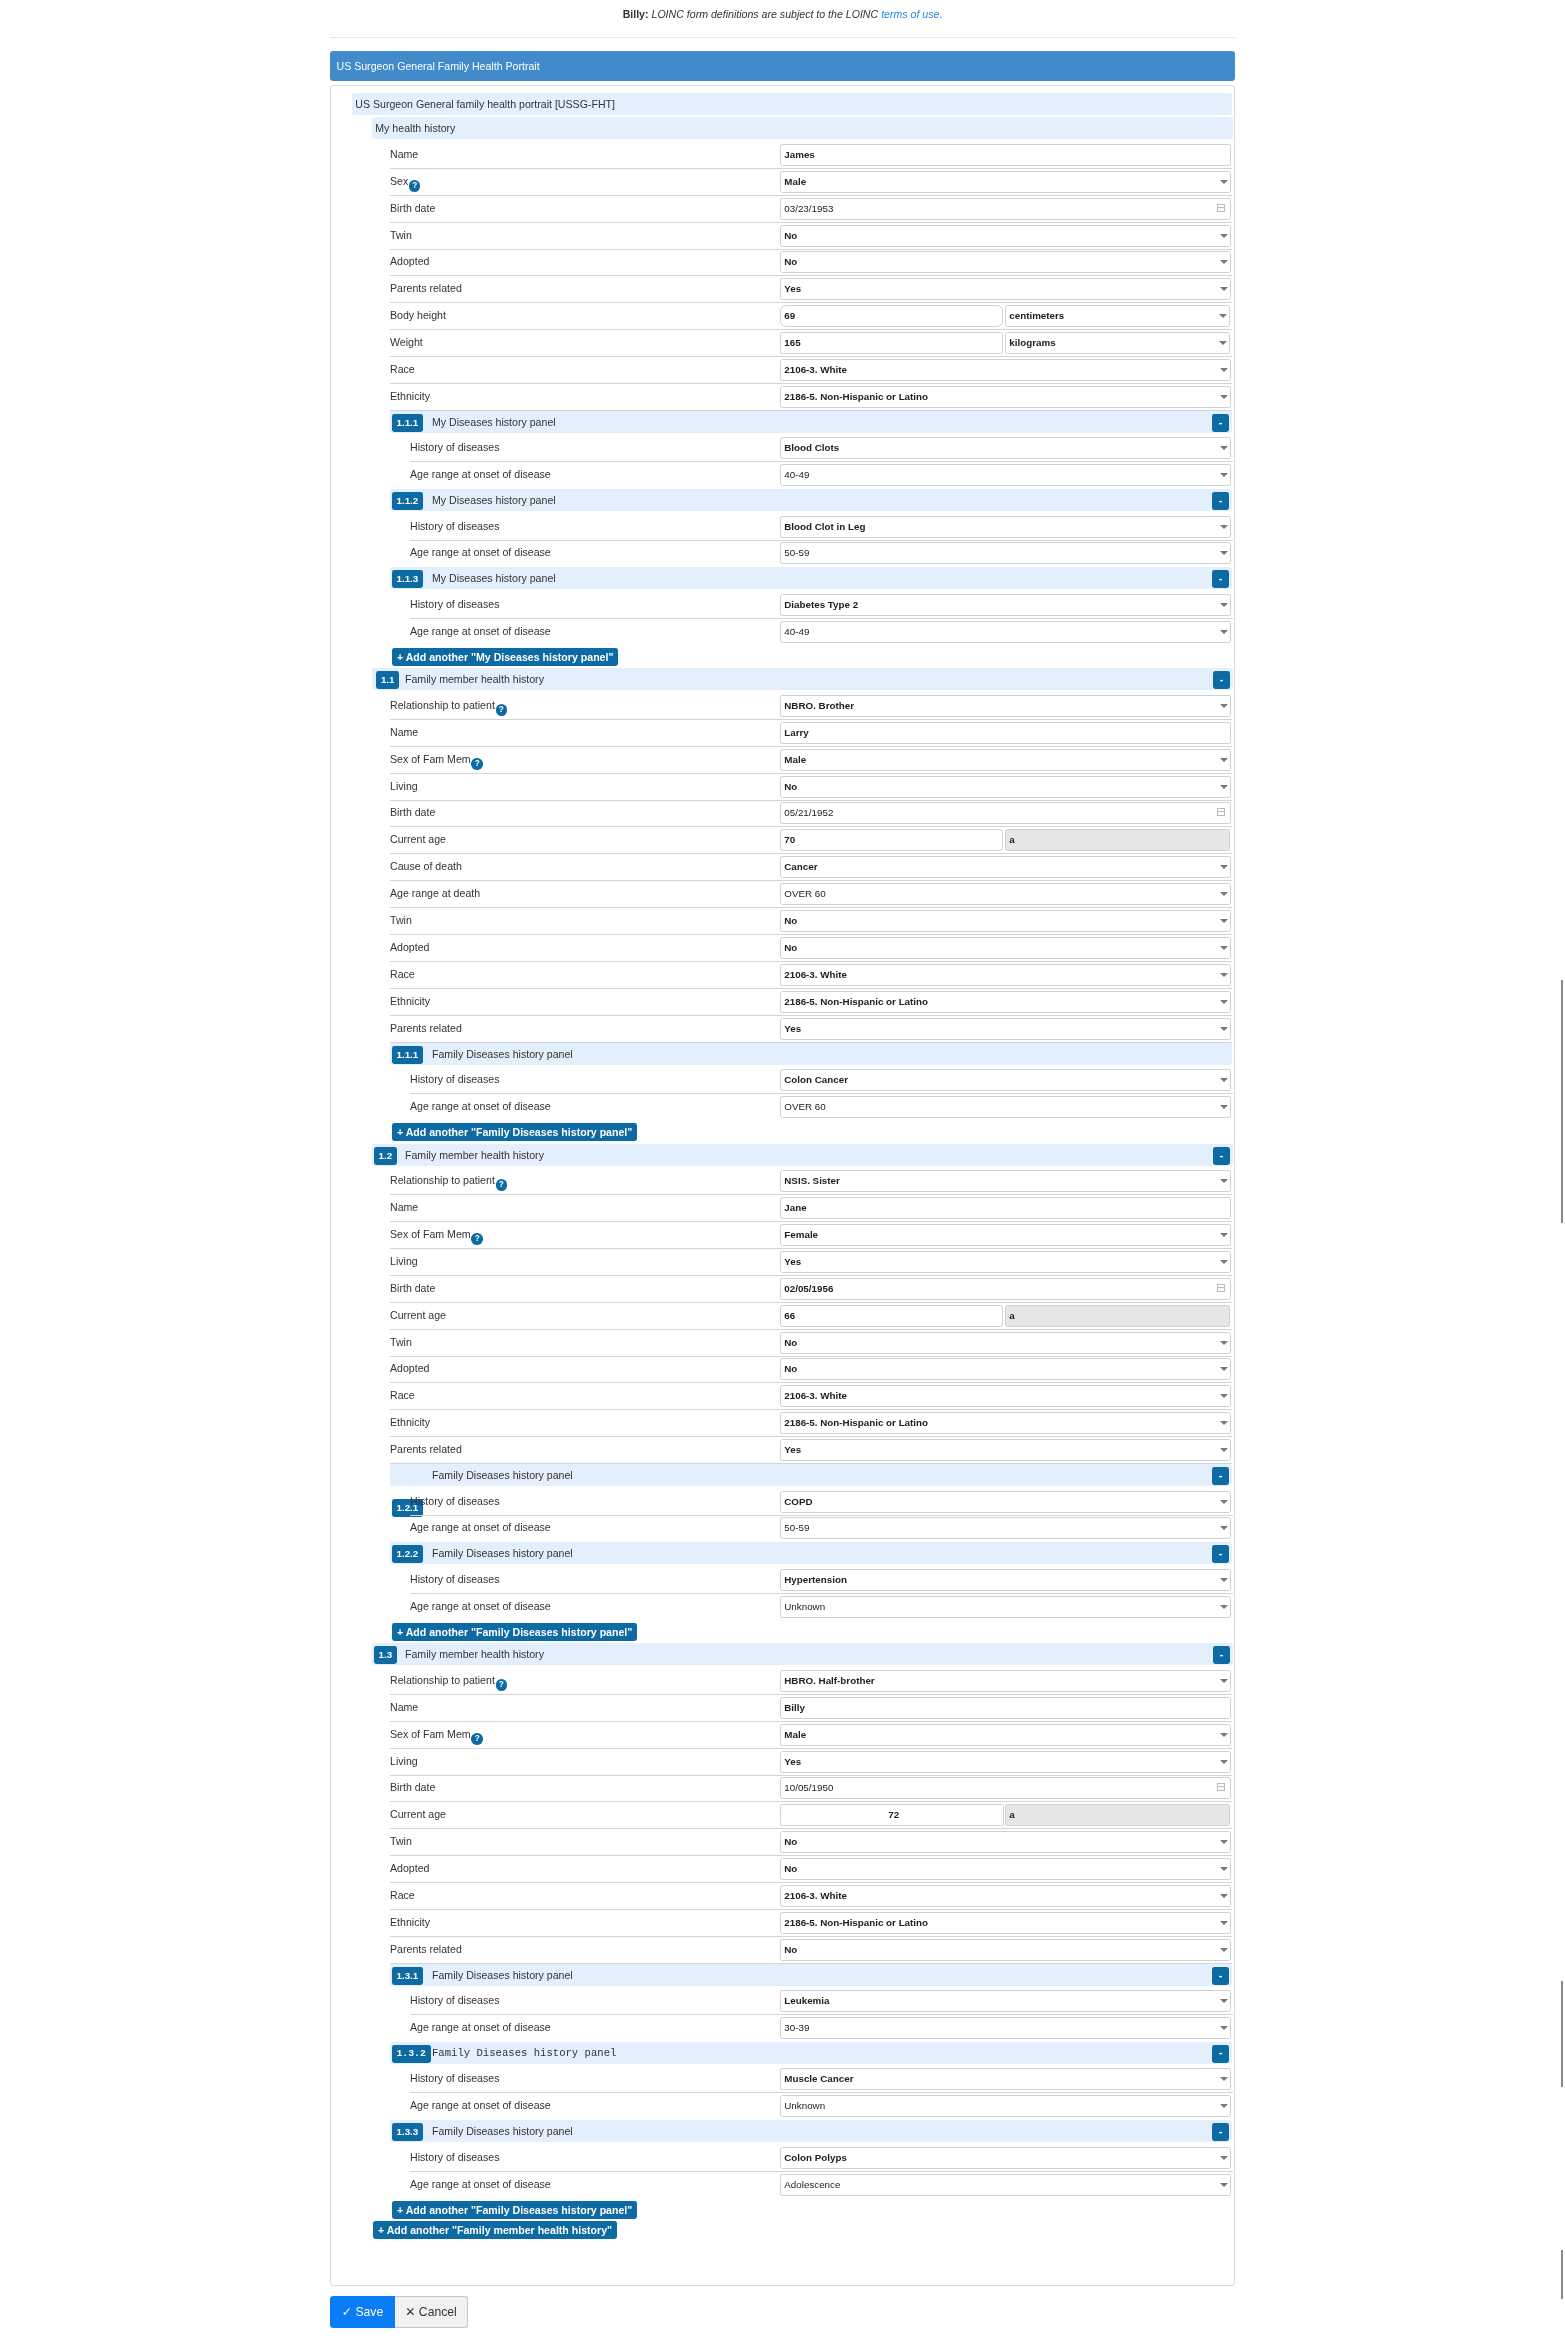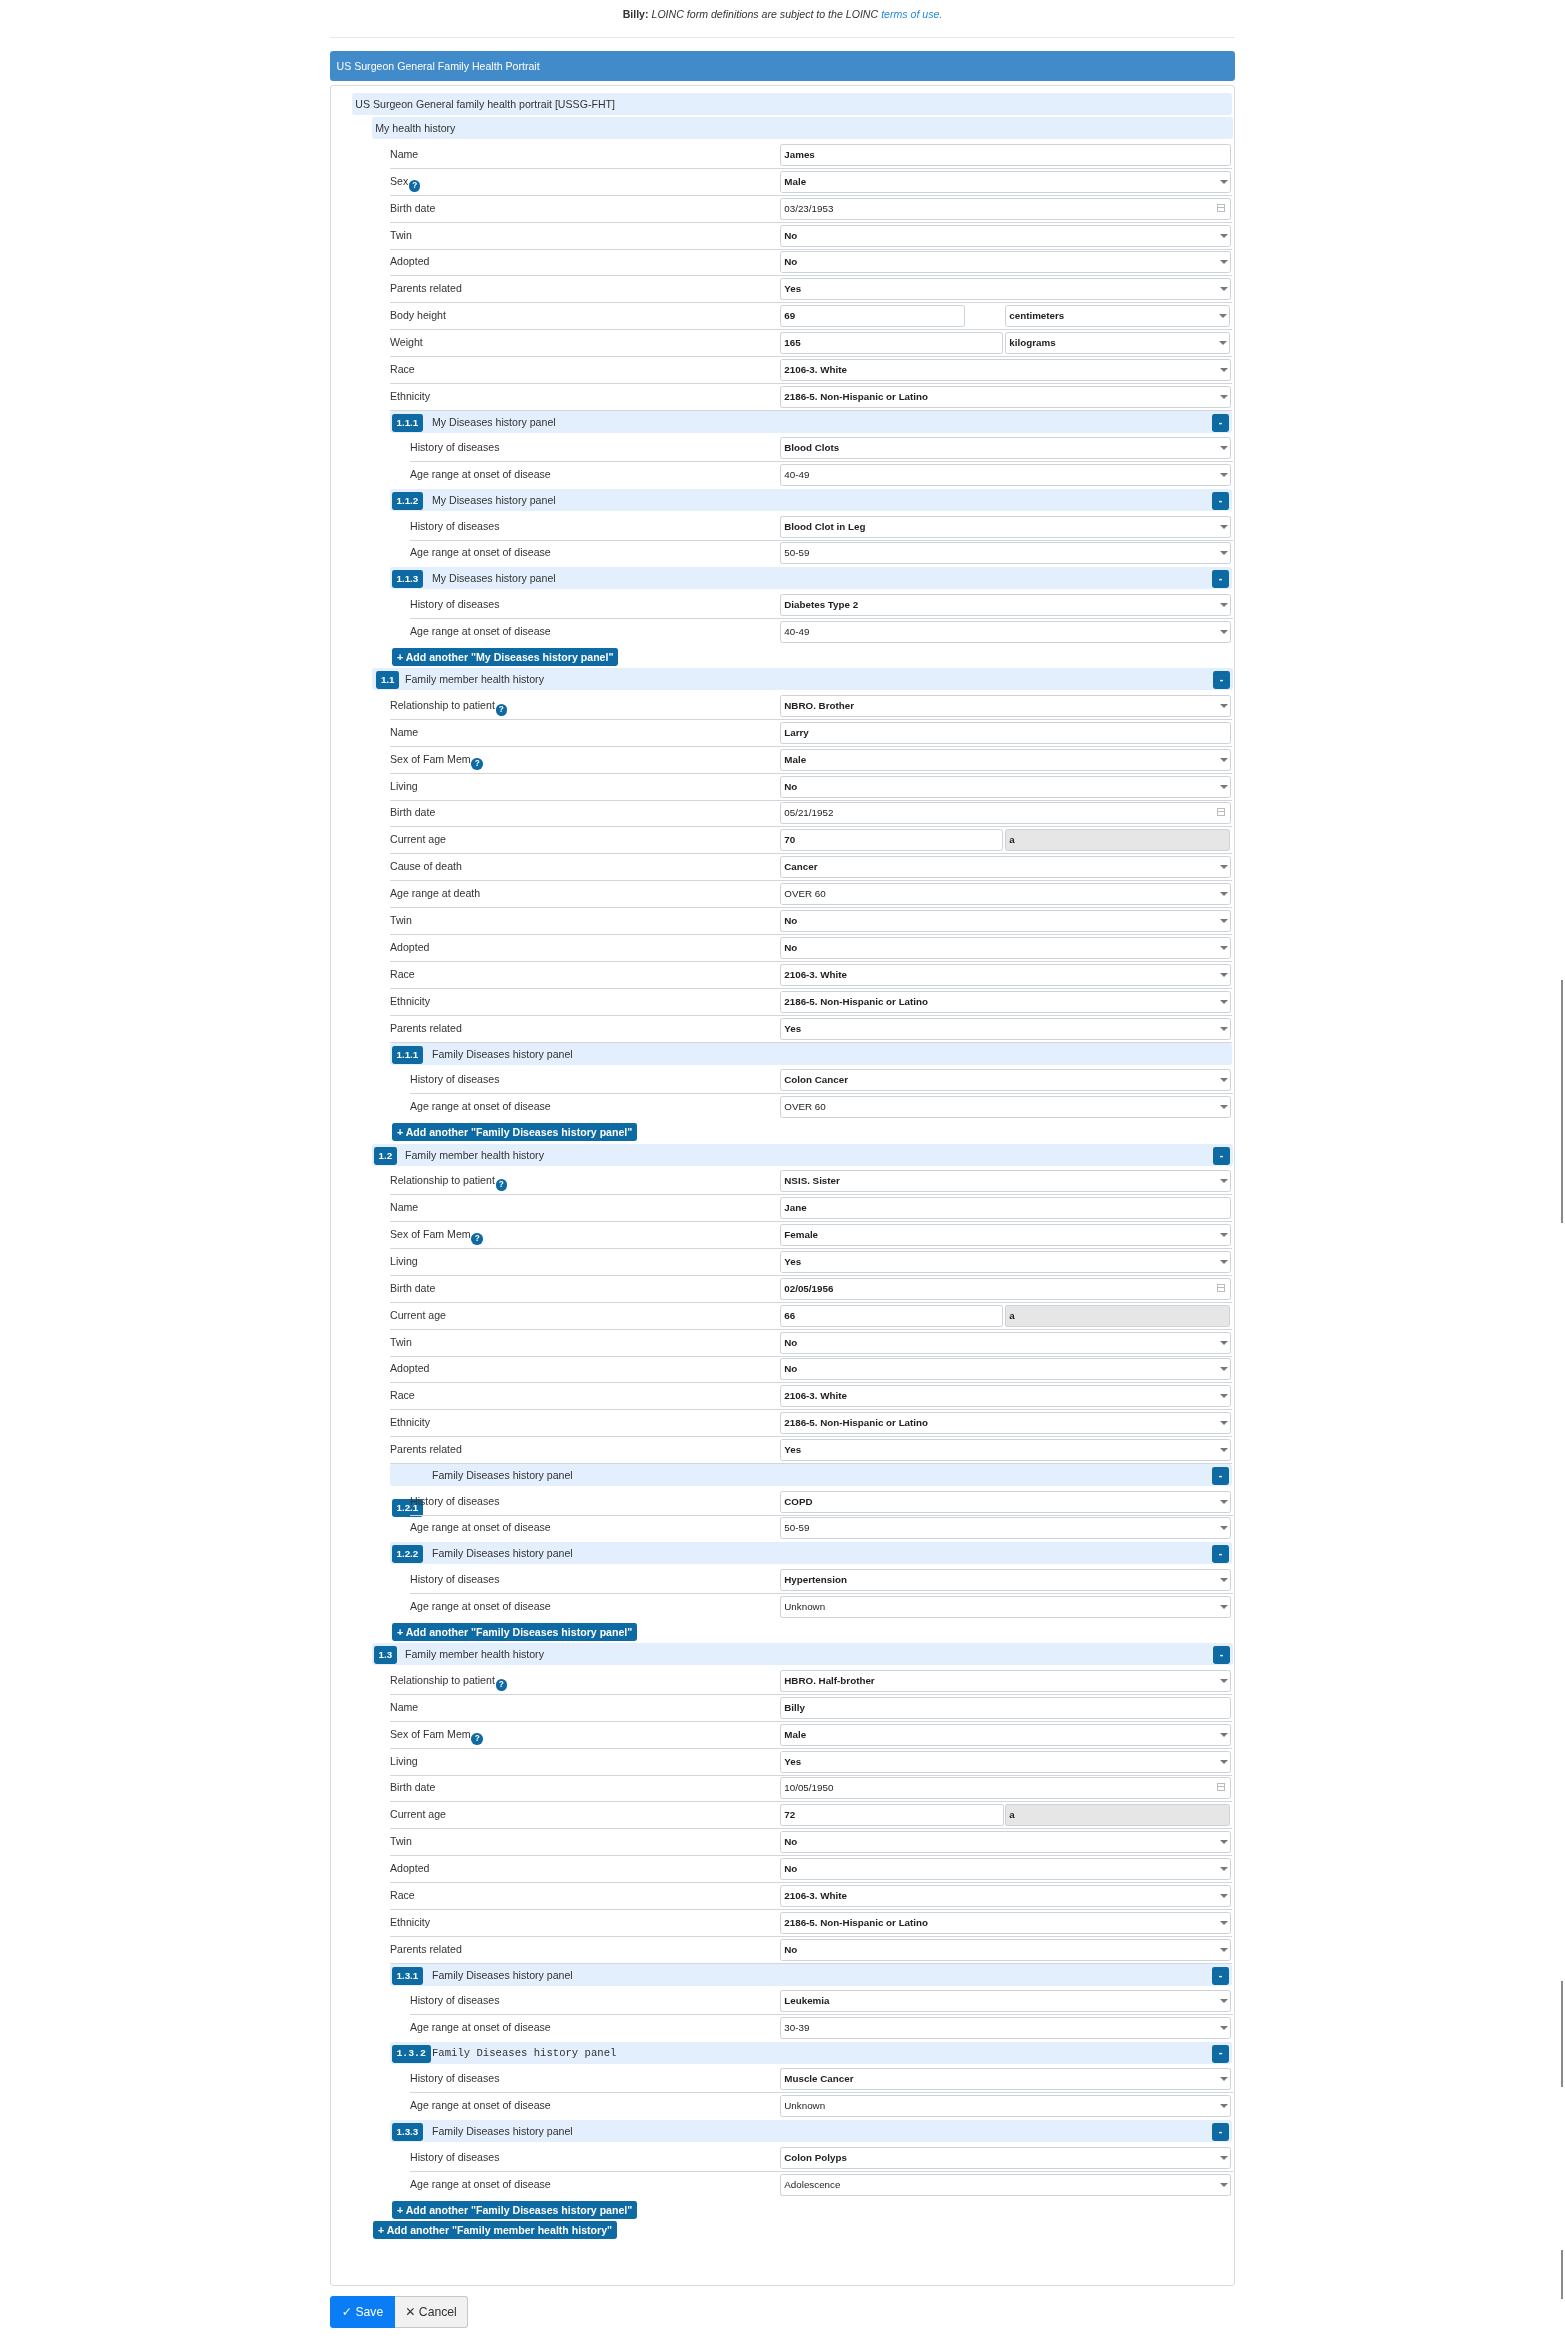--- a/index.html
+++ b/index.html
@@ -77,21 +77,21 @@
     <div class="row" style="left: 390px; top: 249px; width: 842px;">
       <span class="lbl" style="left: 0px;"><span>Adopted</span></span>
       <div class="field" style="left: 390px; width: 451px;"><span>No</span><span class="caret"></span></div>
     </div>
     <div class="row" style="left: 390px; top: 276px; width: 842px;">
       <span class="lbl" style="left: 0px;"><span>Parents related</span></span>
       <div class="field" style="left: 390px; width: 451px;"><span>Yes</span><span class="caret"></span></div>
     </div>
     <div class="row" style="left: 390px; top: 303px; width: 842px;">
       <span class="lbl" style="left: 0px;"><span>Body height</span></span>
-      <div class="field" style="left: 390px; width: 185px;"><span>69</span></div>
+      <div class="field" style="left: 390px; width: 223px; border-radius: 6px;"><span>69</span></div>
       <div class="field" style="left: 615px; width: 225px;"><span>centimeters</span><span class="caret"></span></div>
     </div>
     <div class="row" style="left: 390px; top: 330px; width: 842px;">
       <span class="lbl" style="left: 0px;"><span>Weight</span></span>
       <div class="field" style="left: 390px; width: 223px;"><span>165</span></div>
       <div class="field" style="left: 615px; width: 225px;"><span>kilograms</span><span class="caret"></span></div>
     </div>
     <div class="row" style="left: 390px; top: 357px; width: 842px;">
       <span class="lbl" style="left: 0px;"><span>Race</span></span>
       <div class="field" style="left: 390px; width: 451px;"><span>2106-3. White</span><span class="caret"></span></div>
@@ -308,21 +308,21 @@
     <div class="row" style="left: 390px; top: 1749px; width: 842px;">
       <span class="lbl" style="left: 0px;"><span>Living</span></span>
       <div class="field" style="left: 390px; width: 451px;"><span>Yes</span><span class="caret"></span></div>
     </div>
     <div class="row" style="left: 390px; top: 1775px; width: 842px;">
       <span class="lbl" style="left: 0px;"><span>Birth date</span></span>
       <div class="field" style="left: 390px; width: 451px; font-weight: normal;"><span>10/05/1950</span><span class="cal"></span></div>
     </div>
     <div class="row" style="left: 390px; top: 1802px; width: 842px;">
       <span class="lbl" style="left: 0px;"><span>Current age</span></span>
-      <div class="field" style="left: 390px; width: 224px;"><span>72</span></div>
+      <div class="field" style="left: 390px; width: 224px; text-align: center;"><span>72</span></div>
       <div class="field readonly" style="left: 615px; width: 225px;"><span>a</span></div>
     </div>
     <div class="row" style="left: 390px; top: 1829px; width: 842px;">
       <span class="lbl" style="left: 0px;"><span>Twin</span></span>
       <div class="field" style="left: 390px; width: 451px;"><span>No</span><span class="caret"></span></div>
     </div>
     <div class="row" style="left: 390px; top: 1856px; width: 842px;">
       <span class="lbl" style="left: 0px;"><span>Adopted</span></span>
       <div class="field" style="left: 390px; width: 451px;"><span>No</span><span class="caret"></span></div>
     </div>

